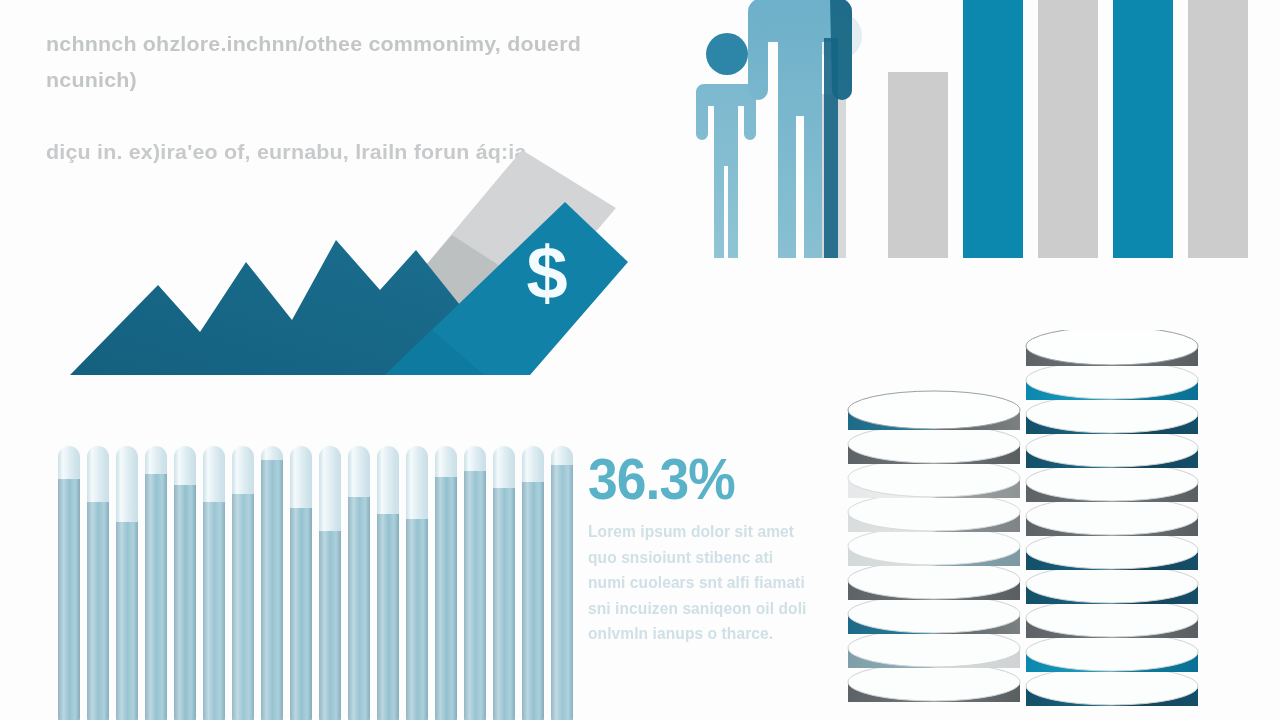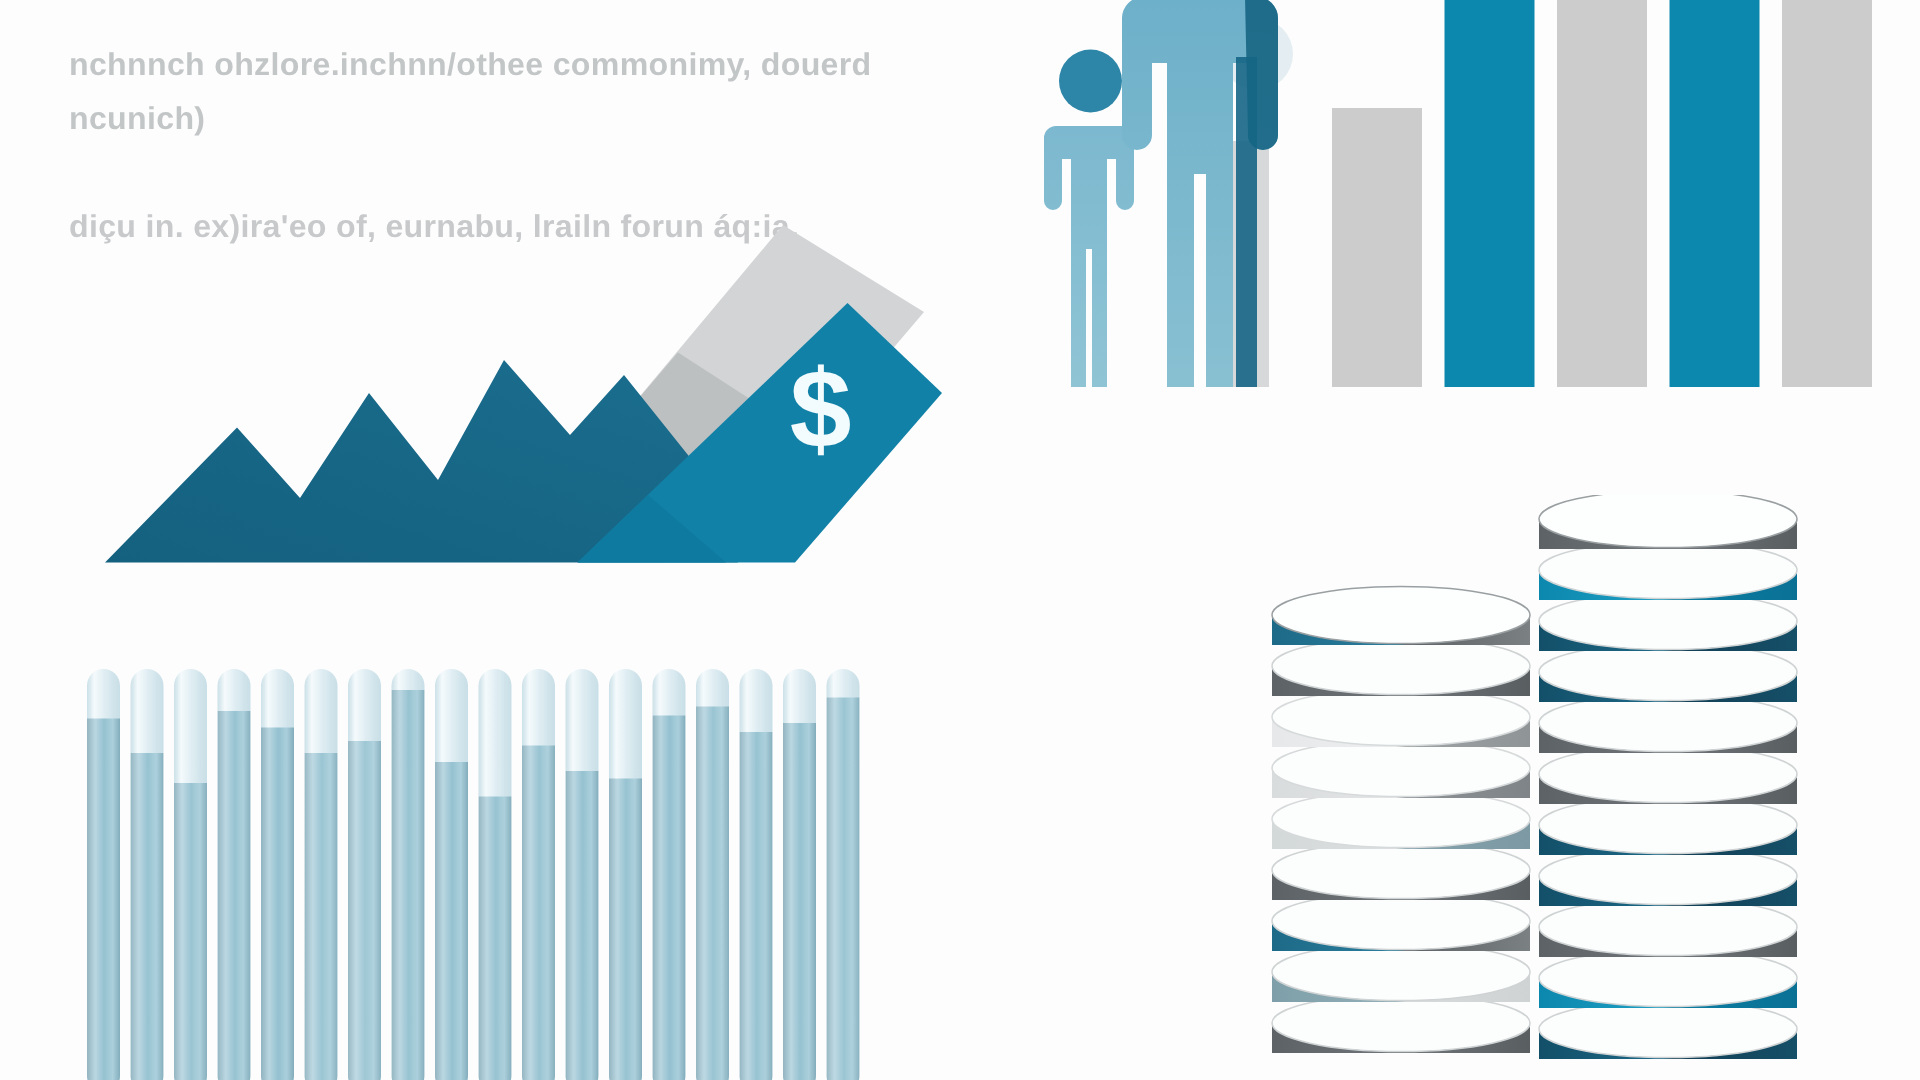--- a/index.html
+++ b/index.html
@@ -255,20 +255,28 @@
 
         <rect x="464" y="0" width="22" height="282" rx="11" fill="url(#glass)"></rect>
         <rect x="464" y="36" width="22" height="246" fill="url(#liquid)" clip-path="url(#tubeclip16)" opacity=".82"></rect>
 
         <rect x="493" y="0" width="22" height="282" rx="11" fill="url(#glass)"></rect>
         <rect x="493" y="19" width="22" height="263" fill="url(#liquid)" clip-path="url(#tubeclip17)" opacity=".76"></rect>
       </g>
     </svg>
   </div>
 
+  <div class="stat">
+    <div class="stat-number">36.3%</div>
+    <div class="stat-body">Lorem ipsum dolor sit amet
+quo snsioiunt stibenc ati
+numi cuolears snt alfi fiamati
+sni incuizen saniqeon oil doli
+onlvmln ianups o tharce.</div>
+  </div>
 
   <div class="coins">
     <svg width="400" height="400" viewBox="0 0 400 400" xmlns="http://www.w3.org/2000/svg">
       <defs>
         <linearGradient id="rimA" x1="0" y1="0" x2="1" y2="0">
           <stop offset="0%" stop-color="#1d6a88"></stop>
             <stop offset="48%" stop-color="#2a7e9d"></stop>
           <stop offset="52%" stop-color="#5c6265"></stop>
             <stop offset="100%" stop-color="#7b8082"></stop>
         </linearGradient>

